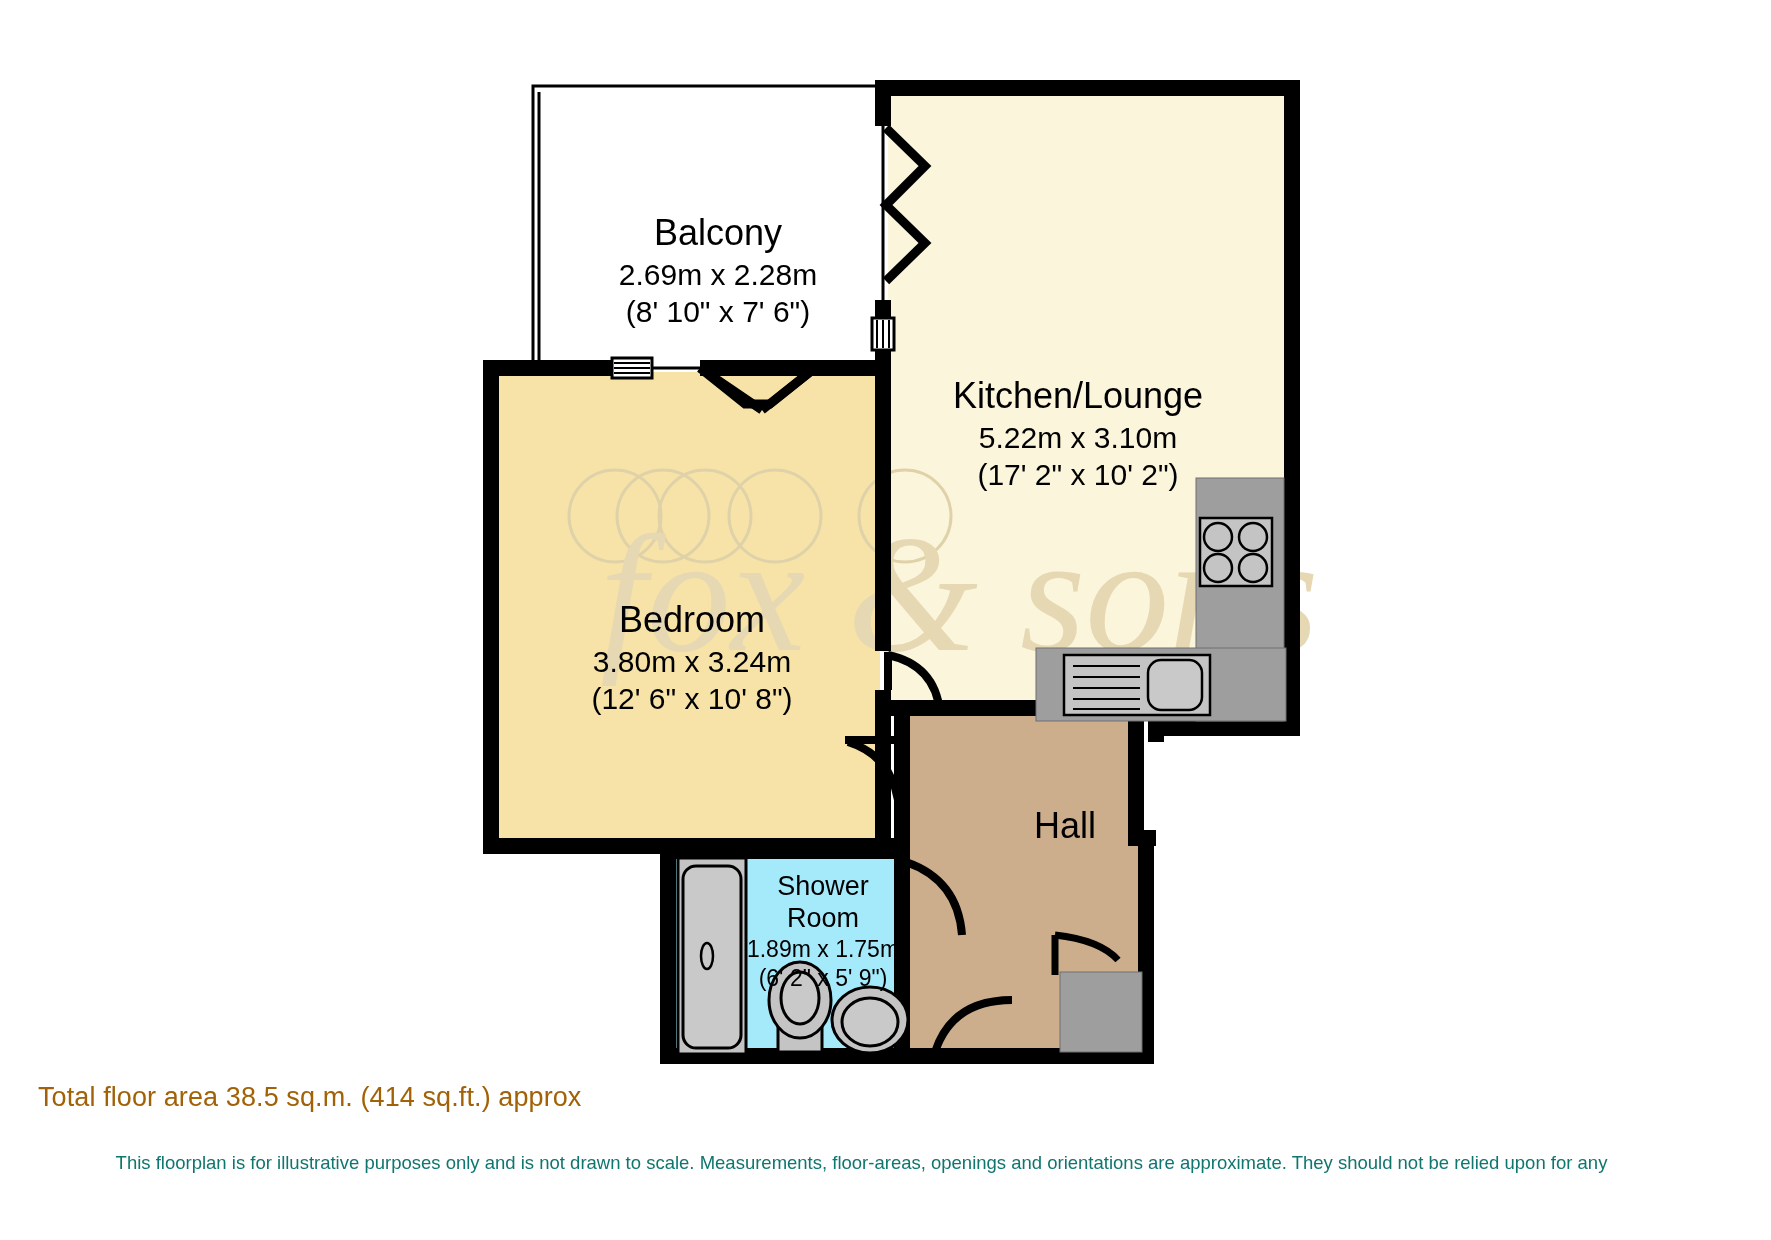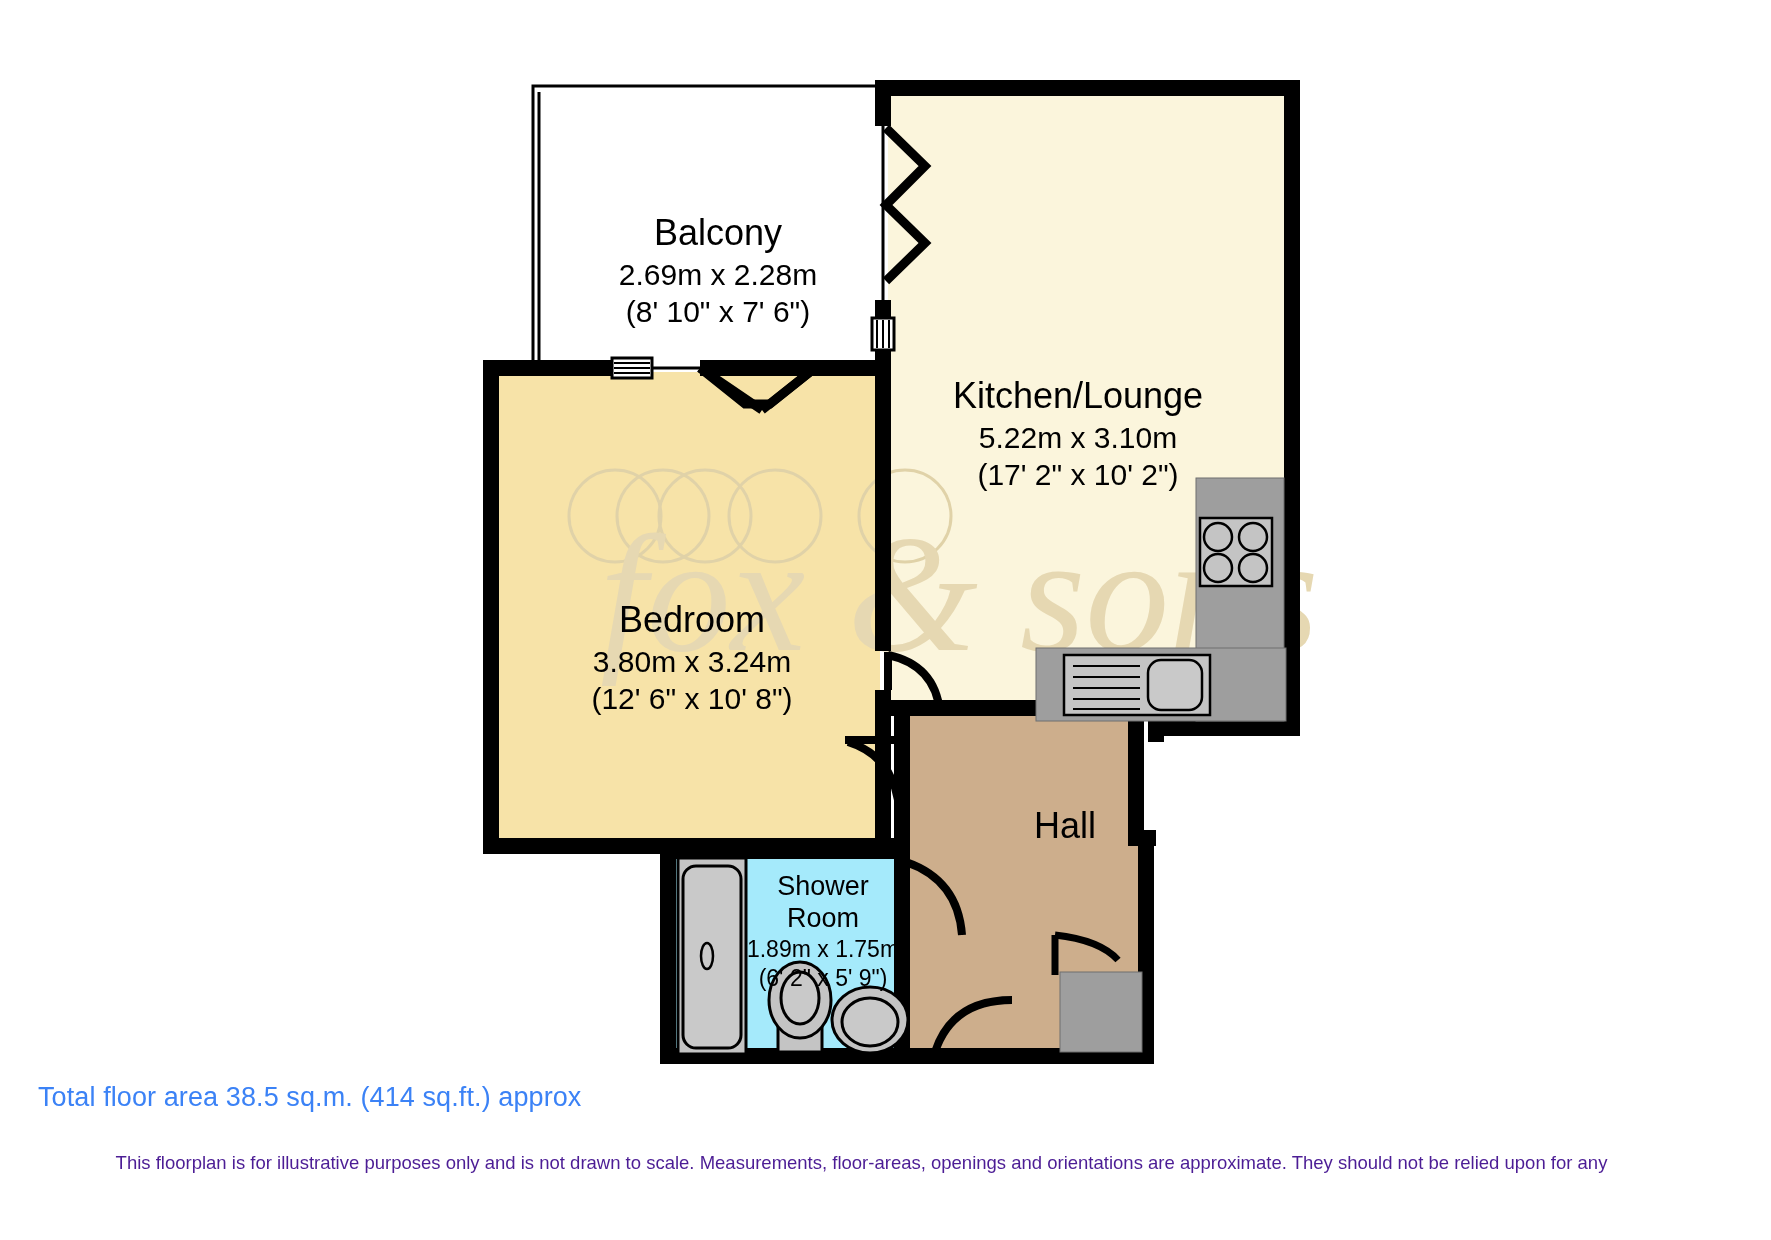--- a/index.html
+++ b/index.html
@@ -14,33 +14,33 @@
     height: 1240px;
     background: #ffffff;
     overflow: hidden;
   }
   #plan-svg { position: absolute; left: 0; top: 0; }
   #total-area-text {
     position: absolute;
     left: 38px;
     top: 1082px;
     font-size: 27px;
-    color: #3b82f6;
+    color: #a16207;
     letter-spacing: 0.1px;
     white-space: nowrap;
   }
   #disclaimer {
     position: absolute;
     left: 0;
     top: 1148px;
     width: 1723px;
     text-align: center;
     font-size: 18.5px;
     line-height: 29px;
-    color: #4c1d95;
+    color: #0f766e;
     padding: 0 34px;
   }
   #disclaimer .dline { display: block; }
 </style>
 </head>
 <body>
 
 <div id="page">
 
   <svg id="plan-svg" width="1771" height="1240" viewBox="0 0 1771 1240">

